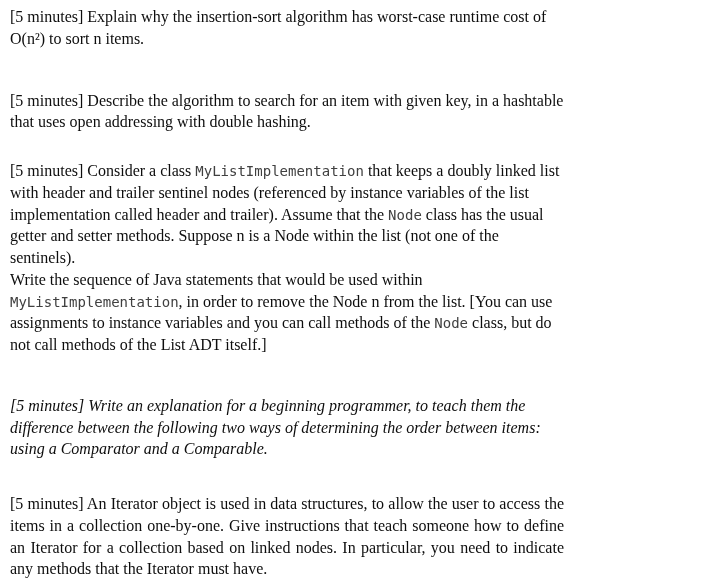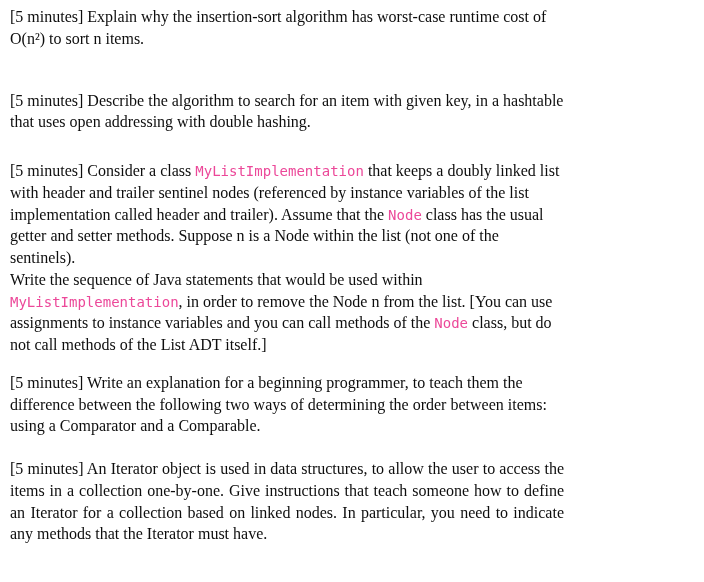--- a/index.html
+++ b/index.html
@@ -19,26 +19,26 @@
     height: 582px;
     box-sizing: border-box;
     padding: 6px 80px 18px 10px;
     overflow: hidden;
   }
   .para {
     margin: 0;
   }
   .gap-lg  { margin-bottom: 40px; }
   .gap-xl  { margin-bottom: 27px; }
-  .gap-md  { margin-bottom: 16px; }
-  .gap-sm  { margin-bottom: 21px; }
+  .gap-md  { margin-bottom: 39px; }
+  .gap-sm  { margin-bottom: 33px; font-style: italic; }
   .code {
     font-family: "DejaVu Sans Mono", "Liberation Mono", monospace;
     font-size: 14px;
-    color: #ec4899;
+    color: #404040;
   }
   .justify {
     text-align: justify;
   }
 </style>
 </head>
 <body>
 
 <div class="doc">
 

